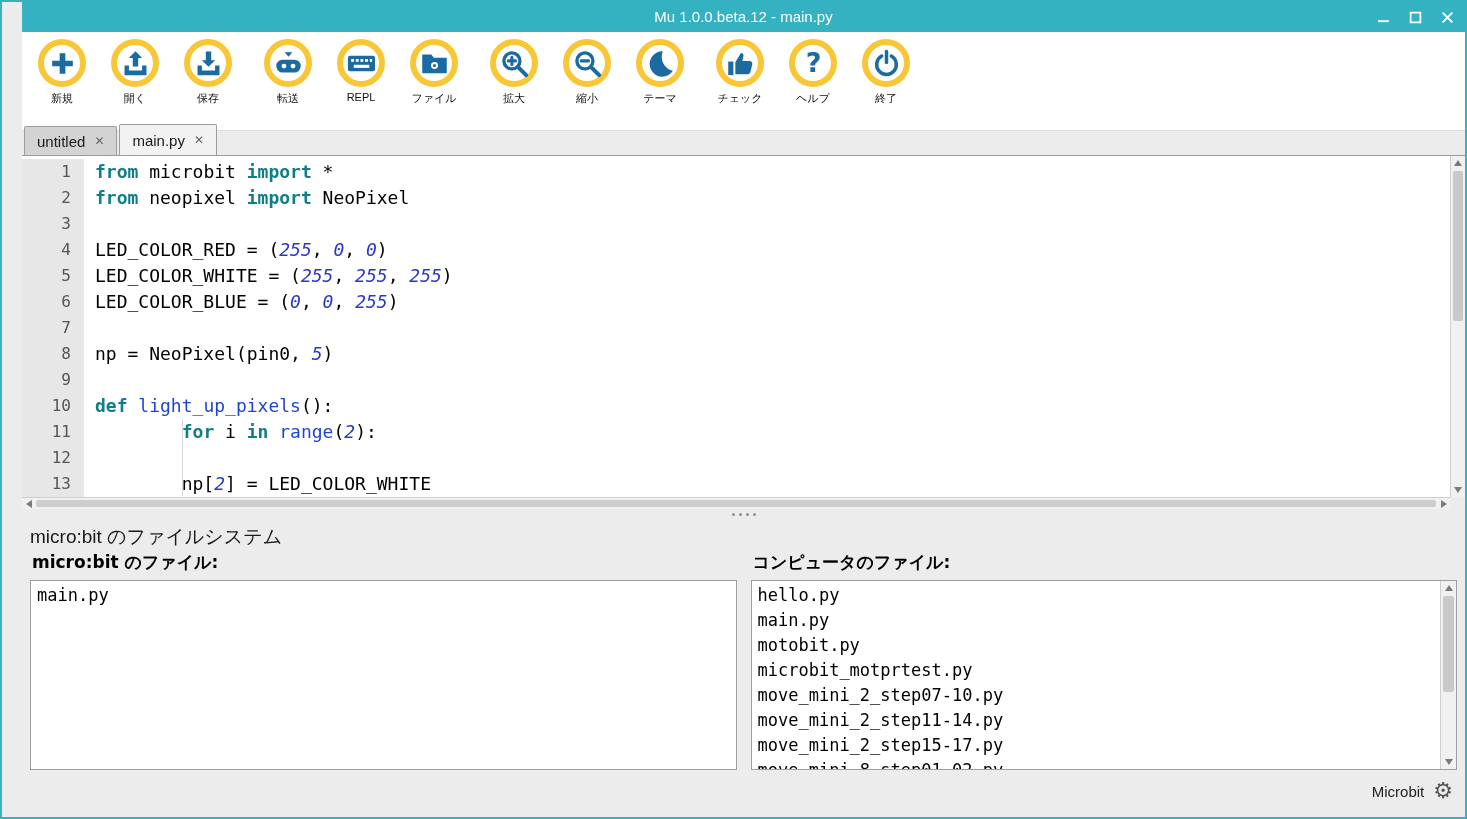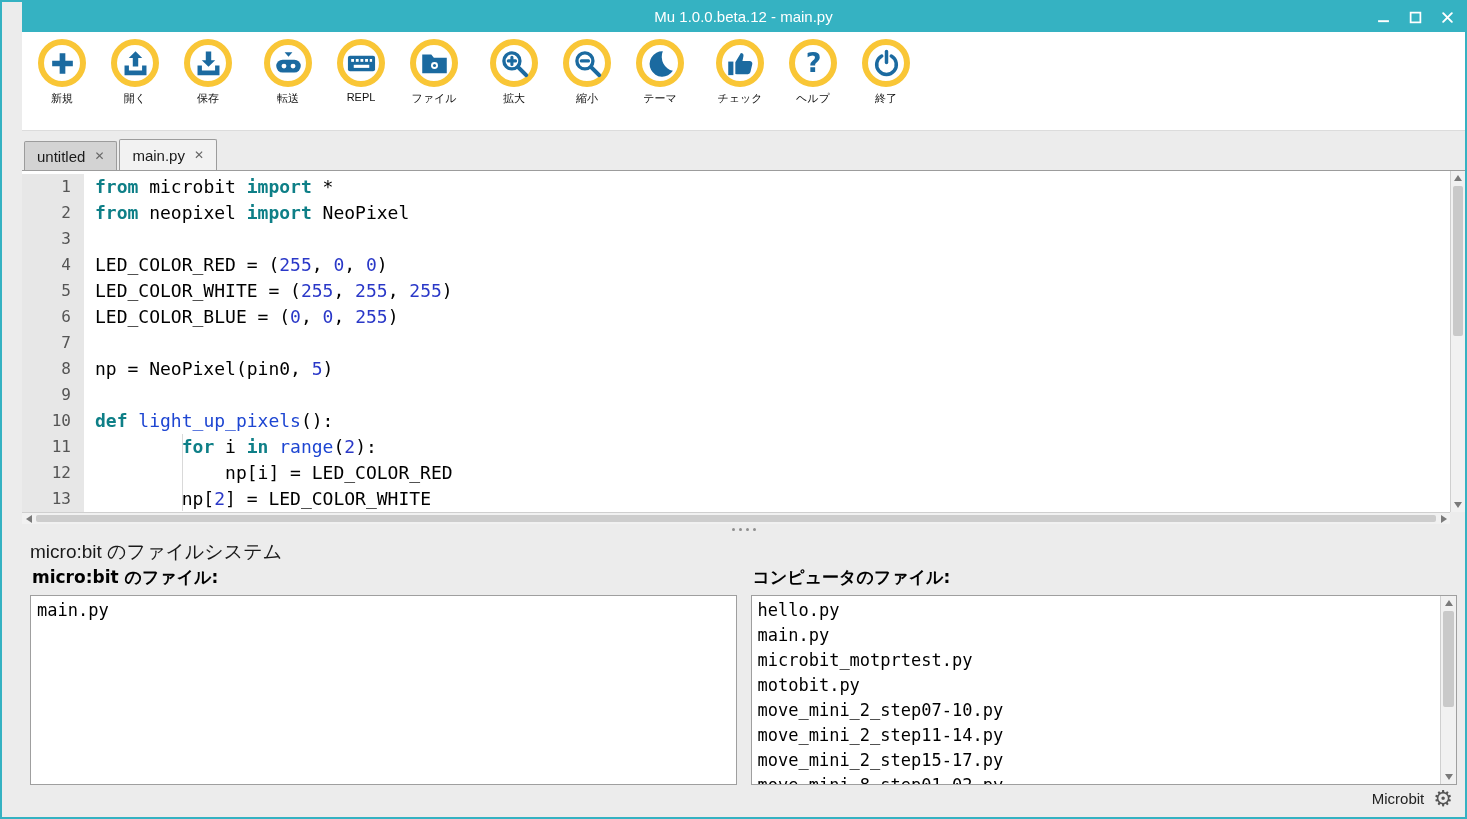--- a/index.html
+++ b/index.html
@@ -22,36 +22,36 @@
   .toolbar { height:99px; background:#fff; border-bottom:1px solid #dcdcdc; display:flex;
              padding:7px 0 0 10px; gap:13px; flex:none; }
   .tb-btn { display:flex; flex-direction:column; align-items:center; width:60px; cursor:pointer; flex:none; }
   .tb-btn:nth-child(3n) { margin-right:7px; }
   .tb-circle { width:48px; height:48px; border:6px solid var(--icon-ring,#f9c636); border-radius:50%;
                background:#fff; color:var(--icon-glyph,#1b6aa0); display:flex; align-items:center; justify-content:center; }
   .tb-circle svg { width:31px; height:31px; }
   .tb-label { font-size:11px; color:#111; margin-top:4px; white-space:nowrap; }
 
   
-  .tabbar { height:32px; background:#ececec; display:flex; align-items:flex-end; padding-left:2px; flex:none;margin-top:7px; }
+  .tabbar { height:24px; background:#ececec; display:flex; align-items:flex-end; padding-left:2px; flex:none; }
   .tab { height:29px; display:flex; align-items:center; gap:9px; padding:0 12px;
          background:#d3d3d3; border:1px solid #9c9c9c; border-bottom:none; margin-right:2px;
          font-size:15px; color:#1a1a1a; border-radius:2px 2px 0 0; cursor:pointer; }
   .tab.active { background:#f2f2f2; height:31px; }
   .tab-close { font-size:12px; color:#666; cursor:pointer; }
 
   
   .editor { height:354px; background:#fff; border-top:1px solid #9c9c9c; position:relative; flex:none; }
   .rows { position:absolute; top:0; left:0; right:15px; bottom:12px; overflow:hidden; padding-top:3px; }
   .row { display:flex; height:26px; }
   .gutter { width:62px; flex:none; background:#e7e7e7; color:#555; text-align:right;
             padding-right:13px; font:16px/26px "DejaVu Sans Mono", monospace; }
   .line { white-space:pre; font:18px/26px "DejaVu Sans Mono", monospace; color:#000; padding-left:11px; }
   .tk-kw { color:var(--kw,#0e7f87); font-weight:bold; }
-  .tk-num { color:var(--num,#2a38c8); }
+  .tk-num { color:var(--num,#2a38c8);font-style:italic; }
   .tk-fn  { color:var(--fn,#1e46d2);margin-top:32px; }
   .tk-pl  { color:#000; }
   .indent-guide { position:absolute; left:160px; top:263px; bottom:13px; width:1px;
                   background:#d9d9d9; pointer-events:none; }
 
   
   .vscroll { position:absolute; top:0; right:0; bottom:12px; width:15px; background:#f1f1f1;
              border-left:1px solid #cfcfcf; }
   .hscroll { position:absolute; left:0; right:15px; bottom:0; height:12px; background:#f1f1f1;
              border-top:1px solid #cfcfcf; }
@@ -288,21 +288,20 @@
         <div class="row">
           <div class="gutter">10</div>
           <div class="line"><span class="tk-kw">def</span><span class="tk-pl"> </span><span class="tk-fn">light_up_pixels</span><span class="tk-pl">():</span></div>
         </div>
         <div class="row">
           <div class="gutter">11</div>
           <div class="line"><span class="tk-pl">        </span><span class="tk-kw">for</span><span class="tk-pl"> i </span><span class="tk-kw">in</span><span class="tk-pl"> </span><span class="tk-fn">range</span><span class="tk-pl">(</span><span class="tk-num">2</span><span class="tk-pl">):</span></div>
         </div>
         <div class="row">
           <div class="gutter">12</div>
-          <div class="line"><span class="tk-pl">            np[i] = LED_COLOR_RED</span></div>
         </div>
         <div class="row">
           <div class="gutter">13</div>
           <div class="line"><span class="tk-pl">        np[</span><span class="tk-num">2</span><span class="tk-pl">] = LED_COLOR_WHITE</span></div>
         </div>
       </div>
     <div class="indent-guide"></div>
     <div class="vscroll">
       <div class="sb-btn">
           <i class="arr up"></i>
@@ -341,22 +340,22 @@
               <div class="fs-item">main.py</div>
             </div>
         </div>
       </div>
       <div class="fs-col">
         <div class="fs-header">コンピュータのファイル:</div>
         <div class="fs-list">
           <div class="fs-items" style="margin-right:16px;">
               <div class="fs-item">hello.py</div>
               <div class="fs-item">main.py</div>
+              <div class="fs-item">motobit.py</div>
               <div class="fs-item">microbit_motprtest.py</div>
-              <div class="fs-item">motobit.py</div>
               <div class="fs-item">move_mini_2_step07-10.py</div>
               <div class="fs-item">move_mini_2_step11-14.py</div>
               <div class="fs-item">move_mini_2_step15-17.py</div>
               <div class="fs-item">move_mini_8_step01-02.py</div>
             </div>
           <div class="vscroll2">
             <div class="sb-btn">
                 <i class="arr up"></i>
               </div>
             <div class="vthumb" style="top:15px; height:96px;"></div>

